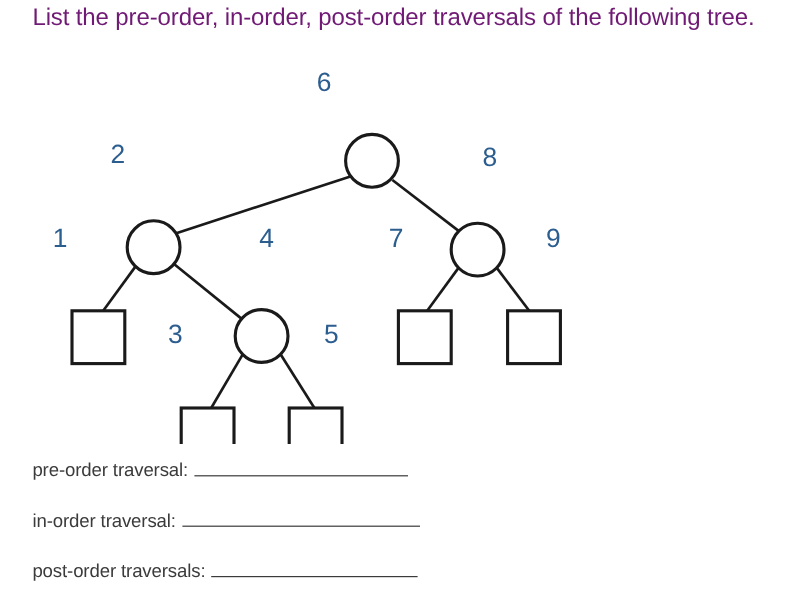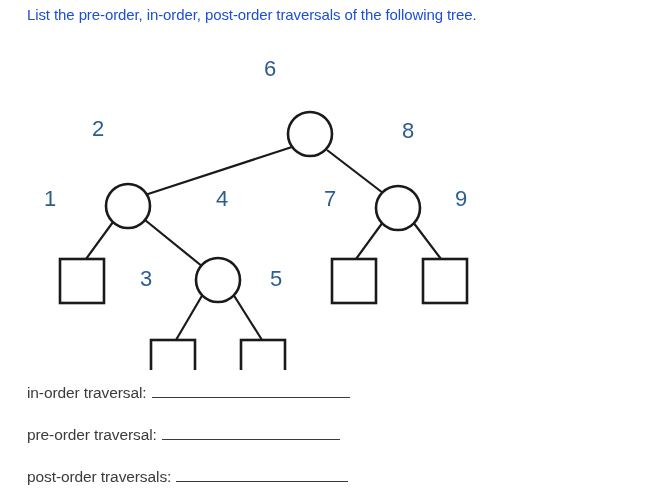--- a/index.html
+++ b/index.html
@@ -12,23 +12,23 @@
     height: 504px;
     position: relative;
     overflow: hidden;
     font-family: "Liberation Sans", sans-serif;
     color: #333333;
   }
   #question-text {
     position: absolute;
     left: 27px;
     top: 5px;
-    font-size: 15px;
+    font-size: 20px;
     line-height: 20px;
-    color: #1d4ed8;
+    color: #701a75;
     white-space: nowrap;
     letter-spacing: -0.1px;
   }
   #tree-figure {
     position: absolute;
     left: 0;
     top: 40px;
     width: 520px;
     height: 330px;
   }
@@ -112,21 +112,21 @@
   <span class="node-label" style="left:216px; top:148px;">4</span>
   <span class="node-label" style="left:44px; top:148px;">1</span>
   <span class="node-label" style="left:140px; top:228px;">3</span>
   <span class="node-label" style="left:270px; top:228px;">5</span>
   <span class="node-label" style="left:324px; top:148px;">7</span>
   <span class="node-label" style="left:455px; top:148px;">9</span>
 </div>
 
 <div id="answers-block">
   <div class="answer-line">
-    <span class="answer-label">in-order traversal:</span><span class="answer-blank blank-in"></span>
+    <span class="answer-label">pre-order traversal:</span><span class="answer-blank blank-pre"></span>
   </div>
   <div class="answer-line">
-    <span class="answer-label">pre-order traversal:</span><span class="answer-blank blank-pre"></span>
+    <span class="answer-label">in-order traversal:</span><span class="answer-blank blank-in"></span>
   </div>
   <div class="answer-line">
     <span class="answer-label">post-order traversals:</span><span class="answer-blank blank-post"></span>
   </div>
 </div>
 
 </body></html>

